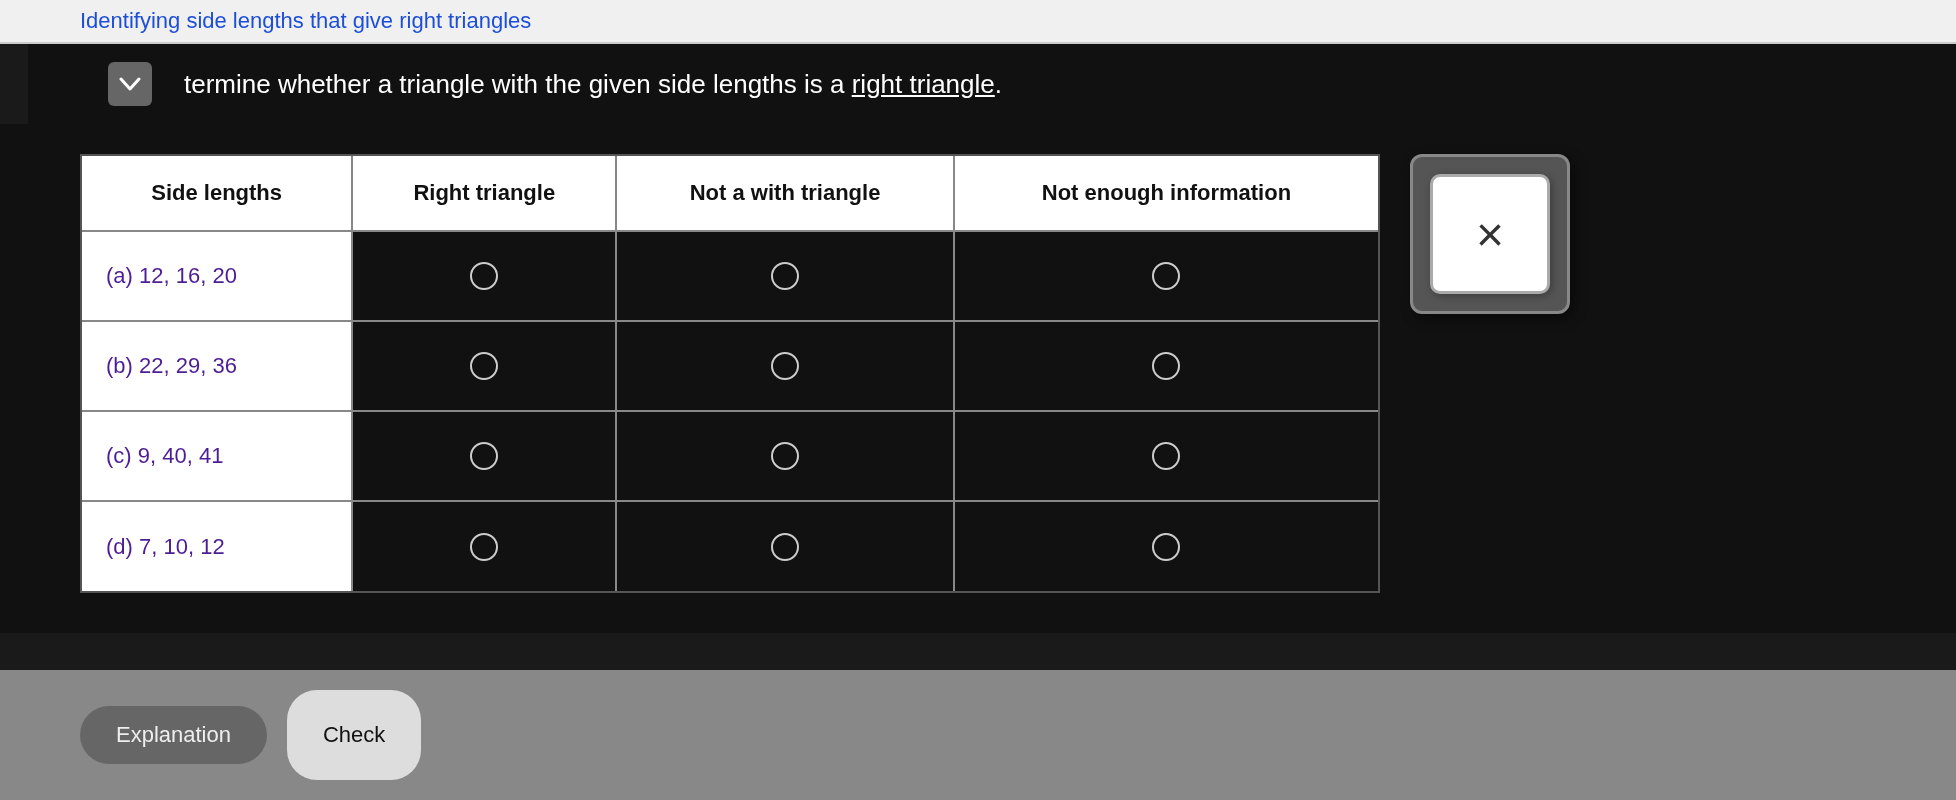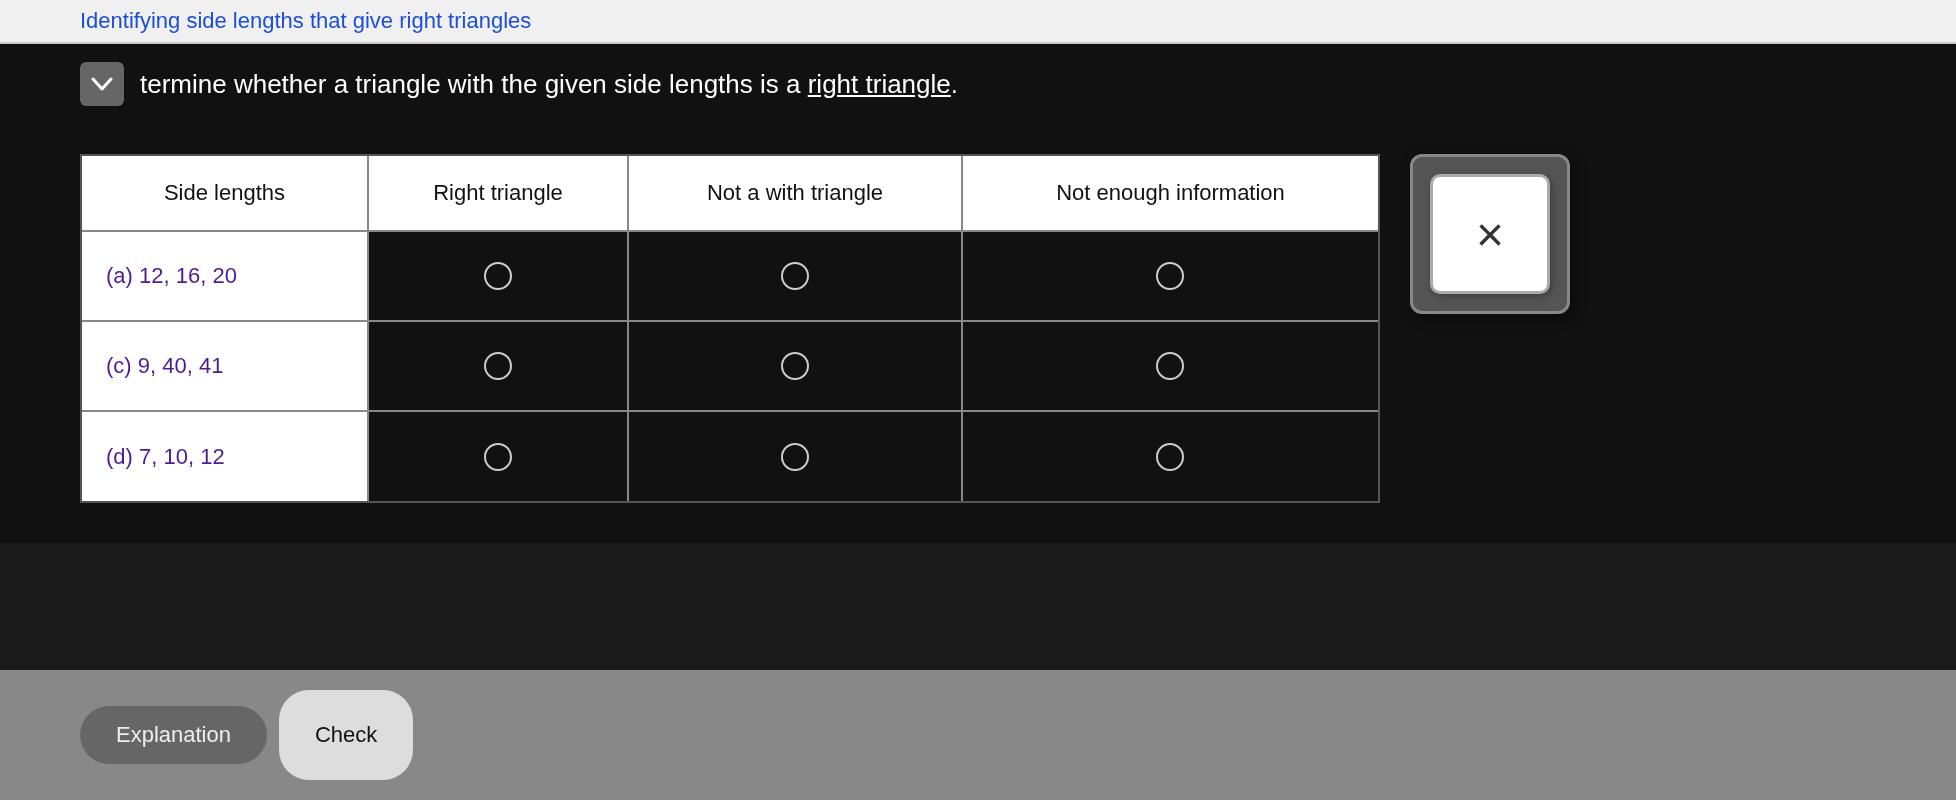--- a/index.html
+++ b/index.html
@@ -17,21 +17,22 @@
       font-size: 22px;
       color: #1d4ed8;
       border-bottom: 2px solid #ccc;
     }
 
     .instruction-bar {
       background: #111;
       padding: 18px 80px;
       display: flex;
       align-items: center;
-      gap: 16px;
+      gap: 32px;
+      margin-left: 28px;
     }
 
     .chevron-btn {
       background: #666;
       border: none;
       border-radius: 6px;
       width: 44px;
       height: 44px;
       display: flex;
       align-items: center;
@@ -72,21 +73,21 @@
       width: 100%;
       border-collapse: collapse;
     }
 
     thead tr th {
       border-bottom: 2px solid #888;
       border-right: 2px solid #888;
       padding: 24px 16px;
       text-align: center;
       font-size: 22px;
-      font-weight: normal;
+      font-weight: bold;
       color: #111;
       background: white;
     }
 
     thead tr th:first-child {
       text-align: center;
     }
 
     thead tr th:last-child {
       border-right: none;
@@ -173,21 +174,21 @@
       cursor: pointer;
       font-weight: 300;
       box-shadow: 2px 2px 8px rgba(0,0,0,0.3);
     }
 
     .bottom-bar {
       background: #888;
       padding: 20px 80px;
       display: flex;
       align-items: center;
-      gap: 12px;
+      gap: 20px;
       position: fixed;
       bottom: 0;
       width: 100%;
     }
 
     .btn-explanation {
       background: #666;
       border: none;
       border-radius: 30px;
       padding: 16px 36px;
@@ -250,20 +251,38 @@
               <input type="radio" class="radio-circle" name="row-a" value="not-right" style="">
             </div>
           </td>
           <td class="radio-cell">
             <div class="radio-wrapper">
               <input type="radio" class="radio-circle" name="row-a" value="not-enough" style="">
             </div>
           </td>
         </tr>
 
+        <tr>
+          <td class="side-lengths-cell">(b) 22, 29, 36</td>
+          <td class="radio-cell">
+            <div class="radio-wrapper">
+              <input type="radio" class="radio-circle" name="row-b" value="right" style="">
+            </div>
+          </td>
+          <td class="radio-cell">
+            <div class="radio-wrapper">
+              <input type="radio" class="radio-circle" name="row-b" value="not-right" style="">
+            </div>
+          </td>
+          <td class="radio-cell">
+            <div class="radio-wrapper">
+              <input type="radio" class="radio-circle" name="row-b" value="not-enough" style="">
+            </div>
+          </td>
+        </tr>
 
         <tr>
           <td class="side-lengths-cell">(c) 9, 40, 41</td>
           <td class="radio-cell">
             <div class="radio-wrapper">
               <input type="radio" class="radio-circle" name="row-c" value="right" style="">
             </div>
           </td>
           <td class="radio-cell">
             <div class="radio-wrapper">

